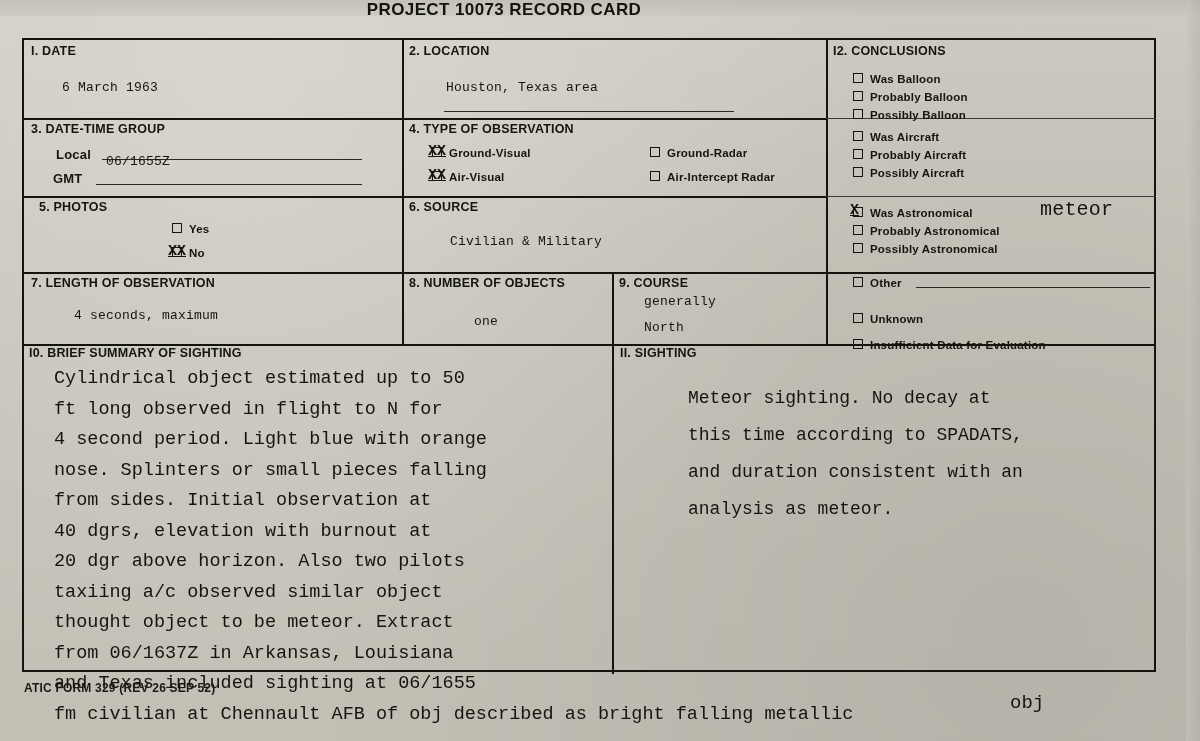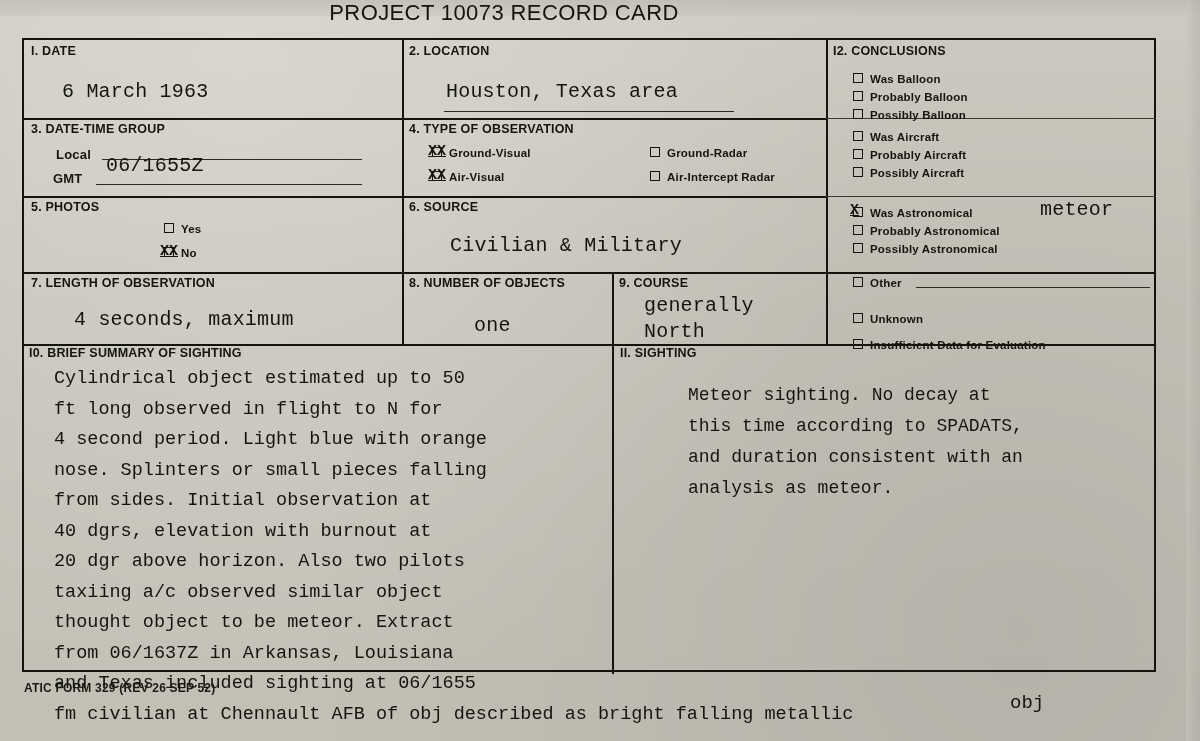--- a/index.html
+++ b/index.html
@@ -15,37 +15,37 @@
   .paper{
     position:absolute;inset:0;
     background:
       radial-gradient(circle at 20% 10%, rgba(255,255,255,.22), rgba(255,255,255,0) 55%),
       radial-gradient(circle at 85% 85%, rgba(0,0,0,.07), rgba(0,0,0,0) 60%),
       linear-gradient(180deg,#cfccc3 0%, #c7c4ba 40%, #c2bfb5 100%);
   }
   .title{
     position:absolute;top:0px;left:0;width:1008px;
     text-align:center;
-    font-size:22px;font-weight:normal;letter-spacing:.4px;
+    font-size:17px;font-weight:bold;letter-spacing:.4px;
     color:#14140f;
   }
   .card{
     position:absolute;left:22px;top:38px;width:1134px;height:634px;
     border:2px solid #14140f;
     box-sizing:border-box;
   }
   .cell{position:absolute;box-sizing:border-box;}
   .lbl{
     font-size:12.5px;font-weight:bold;letter-spacing:.2px;color:#15150f;
     position:absolute;top:4px;left:7px;white-space:nowrap;
   }
   
   .tw{
     font-family:"Liberation Mono", monospace;
-    font-size:20px;
+    font-size:13px;
     color:#151510;
     letter-spacing:.2px;
     position:absolute;
   }
   .vline{position:absolute;background:#14140f;width:2px;}
   .hline{position:absolute;background:#14140f;height:2px;}
   .ul{position:absolute;background:#2a2a22;height:1px;}
   .chk{
     position:absolute;font-size:11.5px;color:#15150f;white-space:nowrap;
   }
@@ -60,21 +60,21 @@
   }
   .summary{
     position:absolute;
     font-family:"Liberation Mono", monospace;
     font-size:18.5px;line-height:30.5px;color:#15150f;
     white-space:pre;
   }
   .comments{
     position:absolute;
     font-family:"Liberation Mono", monospace;
-    font-size:18px;line-height:31px;color:#15150f;
+    font-size:18px;line-height:37px;color:#15150f;
     white-space:pre;
   }
   .footer{
     position:absolute;left:24px;top:681px;
     font-size:12px;font-weight:bold;color:#1a1a14;letter-spacing:.2px;
   }
   .obj{
     position:absolute;left:1010px;top:692px;
     font-family:"Liberation Mono", monospace;font-size:19px;color:#15150f;
   }
@@ -145,21 +145,21 @@
     </div>
     <div class="chk" style="left:30px;top:52px;">
       <span class="box"></span><span class="t">Air-Visual</span>
     </div>
     <div class="xmark" style="left:26px;top:49px;">XX</div>
     <div class="chk" style="left:248px;top:52px;">
       <span class="box"></span><span class="t">Air-Intercept Radar</span>
     </div>
   </div>
 
-  <div class="cell" style="left:0;top:156px;width:378px;height:64px;">
+  <div class="cell" style="left:8px;top:156px;width:378px;height:64px;">
     <div class="lbl">5.  PHOTOS</div>
     <div class="chk" style="left:140px;top:26px;">
       <span class="box"></span><span class="t">Yes</span>
     </div>
     <div class="chk" style="left:140px;top:50px;">
       <span class="box"></span><span class="t">No</span>
     </div>
     <div class="xmark" style="left:136px;top:47px;">XX</div>
   </div>
 

